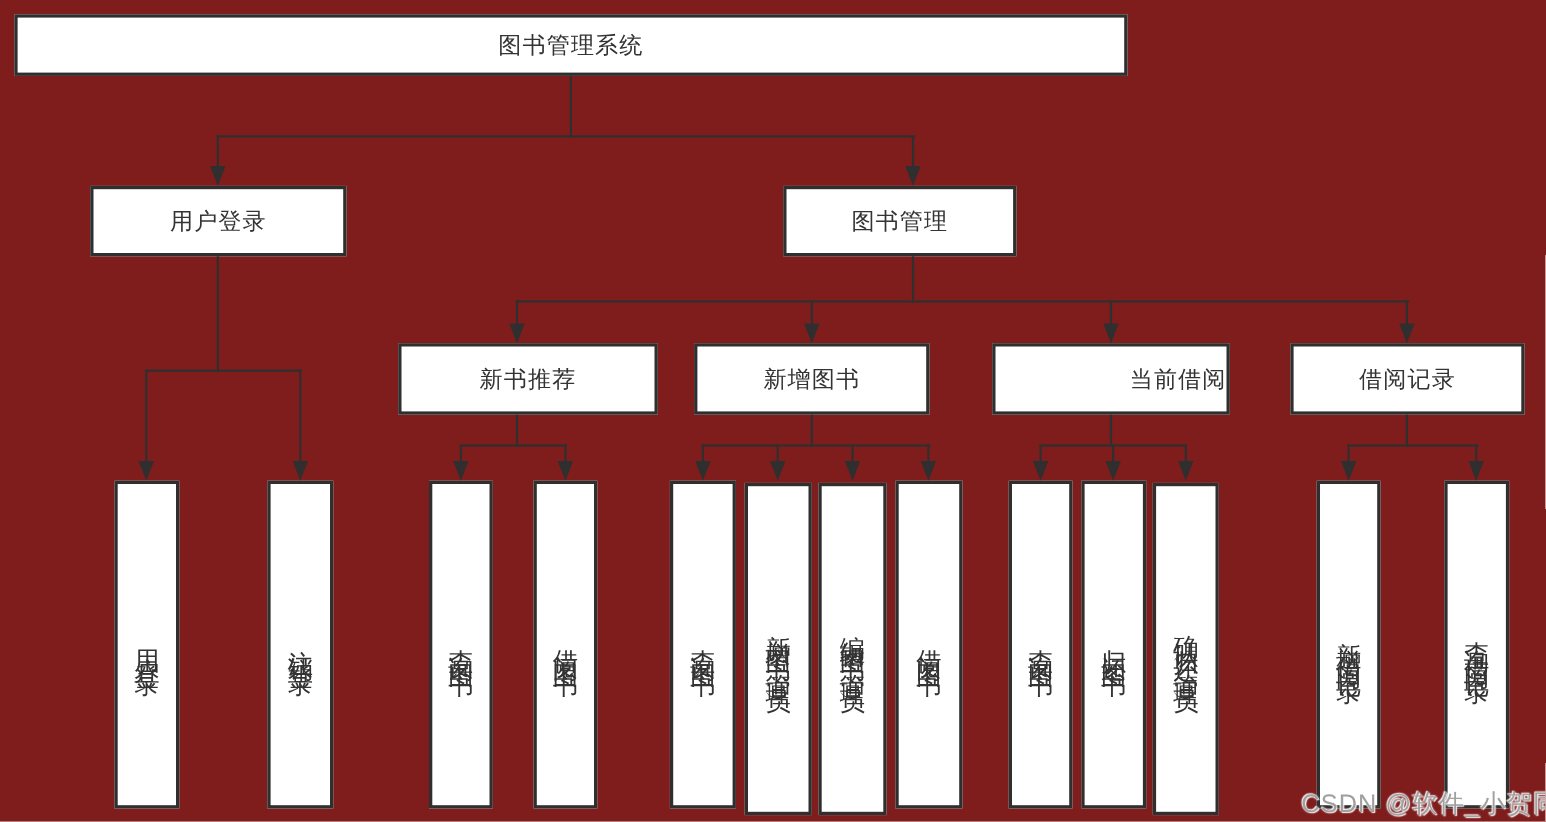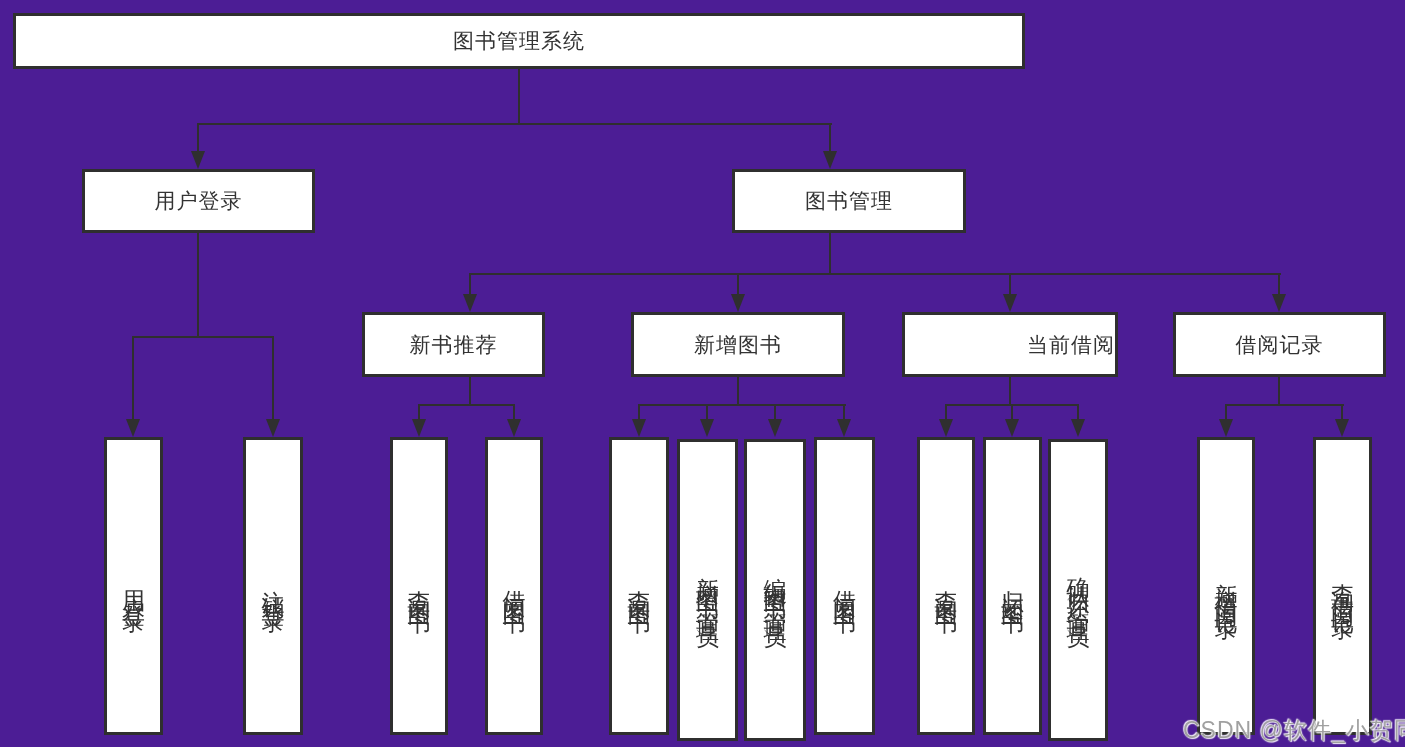--- a/index.html
+++ b/index.html
@@ -1,19 +1,19 @@
 <!DOCTYPE html>
 <html><head>
 <meta charset="utf-8">
 <style>
   html,body{margin:0;padding:0;background:#fff;}
   #stage{
     position:relative;
     width:1405px;height:747px;
-    background:#4c1d95;
+    background:#7f1d1d;
     font-family:"Liberation Sans","DejaVu Sans",sans-serif;
     overflow:hidden;
   }
   .hbox{
     position:absolute;
     box-sizing:border-box;
     border:3px solid #2f2f2f;
     background:#ffffff;
     display:flex;align-items:center;justify-content:center;
     font-size:21px;letter-spacing:1px;color:#333333;
@@ -57,25 +57,25 @@
 
 <div id="stage">
 
   <div class="hbox" style="left:13px;top:13px;width:1012px;height:56px;">
     <span>图书管理系统</span>
   </div>
 
   <div class="hbox" style="left:82px;top:169px;width:233px;height:64px;">
     <span>用户登录</span>
   </div>
-  <div class="hbox" style="left:712px;top:169px;width:234px;height:64px;margin-left:20px;">
+  <div class="hbox" style="left:712px;top:169px;width:212px;height:64px;">
     <span>图书管理</span>
   </div>
 
-  <div class="hbox" style="left:362px;top:312px;width:183px;height:65px;">
+  <div class="hbox" style="left:362px;top:312px;width:236px;height:65px;">
     <span>新书推荐</span>
   </div>
   <div class="hbox" style="left:631px;top:312px;width:214px;height:65px;">
     <span>新增图书</span>
   </div>
   <div class="hbox" style="left:902px;top:312px;width:216px;height:65px;justify-content:flex-end;">
     <span>当前借阅</span>
   </div>
   <div class="hbox" style="left:1173px;top:312px;width:213px;height:65px;">
     <span>借阅记录</span>

